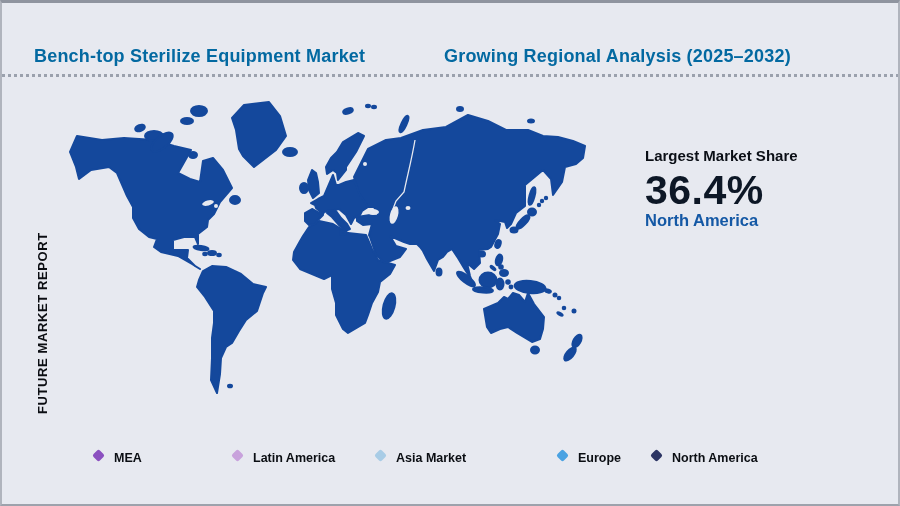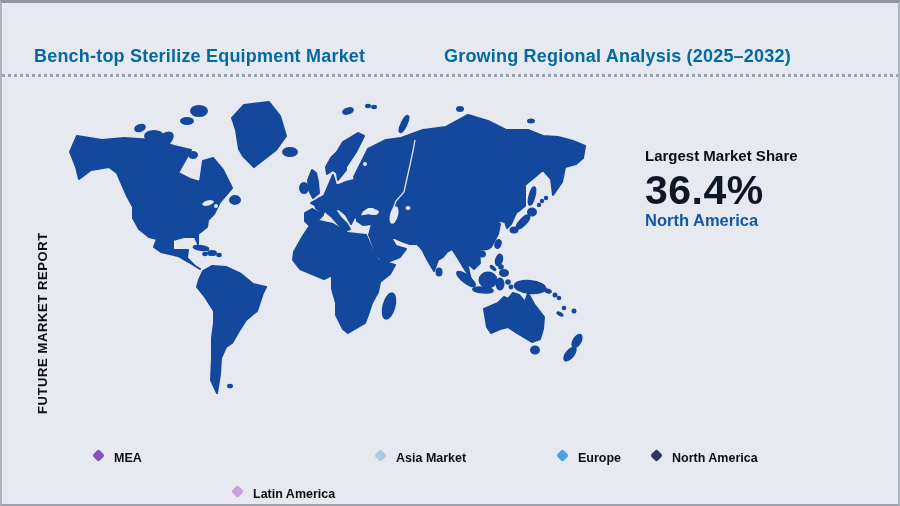--- a/index.html
+++ b/index.html
@@ -26,21 +26,21 @@
   .world-map{position:absolute;left:60px;top:95px;width:540px;height:320px;}
   .stat{position:absolute;left:643px;width:250px;}
   .stat-1{top:143px;}
   .stat-2{top:264px;}
   .stat-label{font-size:15px;font-weight:bold;color:#0b0f16;line-height:20px;}
   .stat-value{font-size:41px;font-weight:bold;color:#0d1726;line-height:34px;margin-top:7px;letter-spacing:0.5px;}
   .stat-region{font-size:16.5px;font-weight:bold;color:#1458a5;line-height:20px;margin-top:3px;}
   .legend{position:absolute;left:0;top:448px;width:100%;height:18px;}
   .legend-item{position:absolute;display:flex;align-items:flex-start;gap:11px;height:16px;}
   .legend-item.li-0{left:92px;}
-  .legend-item.li-1{left:231px;margin-top:36px;}
+  .legend-item.li-1{left:231px;}
   .legend-item.li-2{left:374px;}
   .legend-item.li-3{left:512px;padding-left:44px;}
   .legend-item.li-4{left:650px;}
   .diamond{width:9px;height:9px;border-radius:2px;transform:rotate(45deg);flex:0 0 auto;}
   .legend-label{font-size:12.5px;font-weight:bold;color:#0b0e13;white-space:nowrap;}
 </style>
 </head>
 <body>
 
 <div class="frame">

